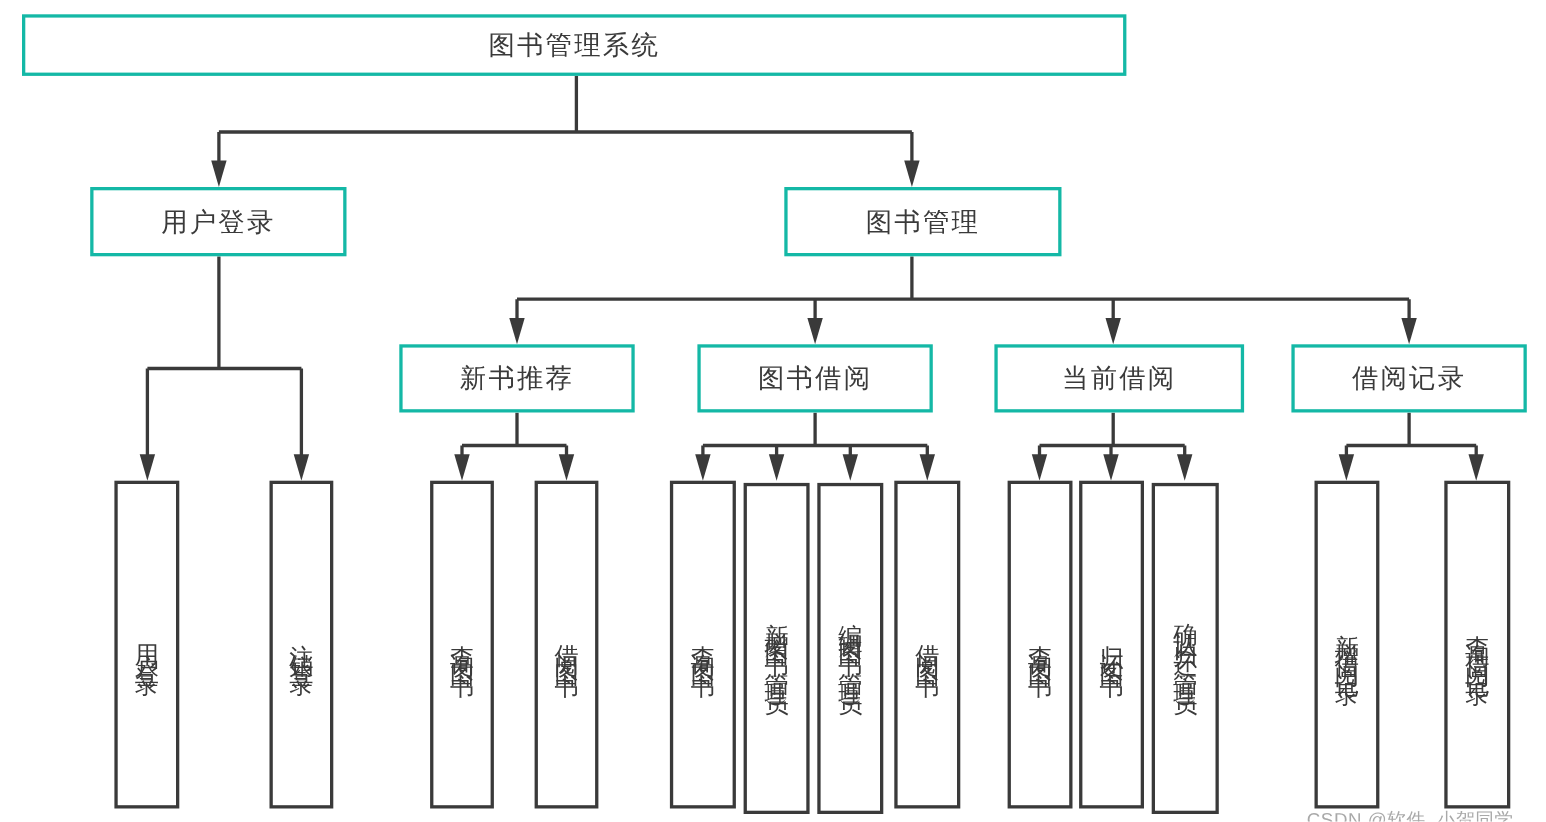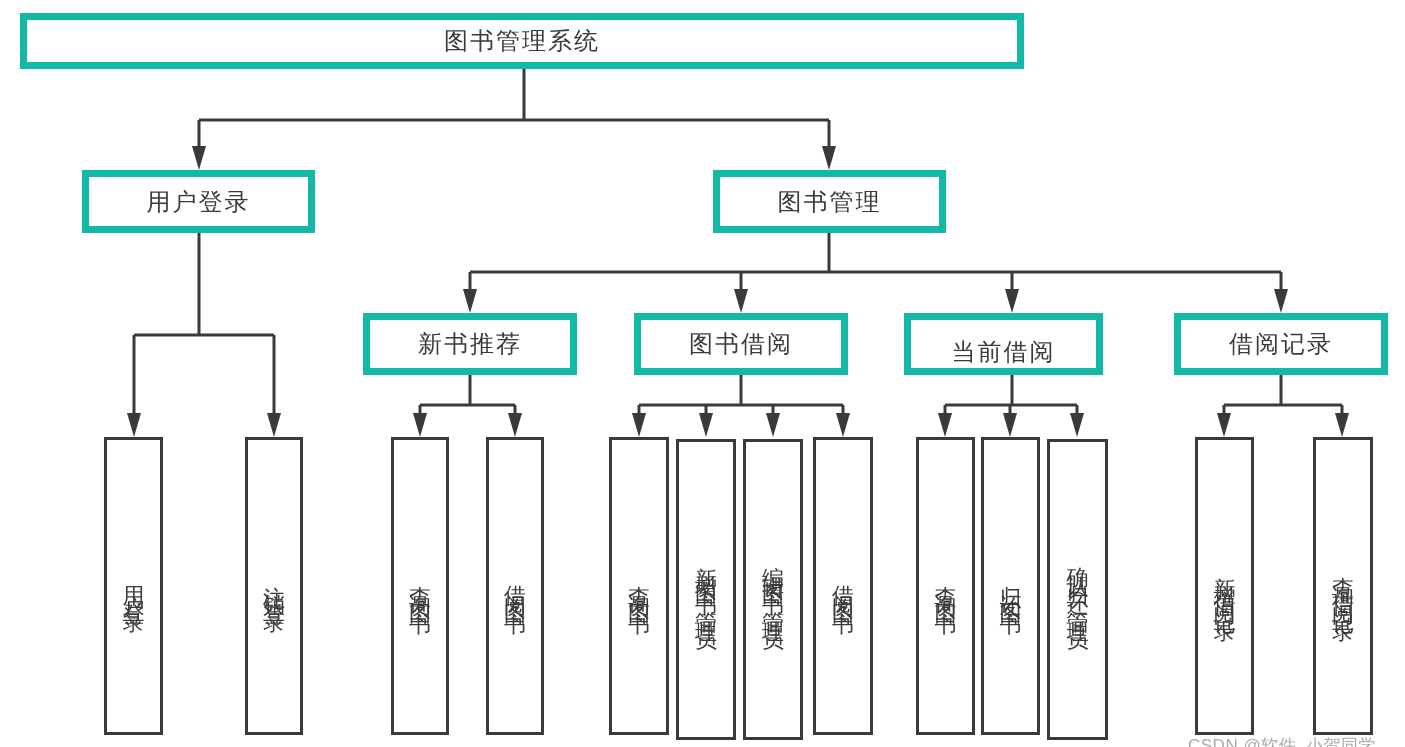--- a/index.html
+++ b/index.html
@@ -8,21 +8,21 @@
     width: 1405px;
     height: 747px;
     background: #ffffff;
     font-family: "Liberation Sans", sans-serif;
     overflow: hidden;
   }
   svg.connectors { position: absolute; left: 0; top: 0; z-index: 1; }
   .hnode {
     position: absolute;
     box-sizing: border-box;
-    border: 7px solid #14b8a6;
+    border: 3px solid #14b8a6;
     background: #ffffff;
     display: flex;
     align-items: center;
     justify-content: center;
     font-size: 24px;
     letter-spacing: 2px;
     color: #3a3a3a;
     z-index: 2;
   }
   .vnode {
@@ -108,31 +108,31 @@
     </g>
   </svg>
 
   <div class="hnode" style="left:20px; top:13px; width:1004px; height:56px;">
     <span>图书管理系统</span>
   </div>
 
   <div class="hnode" style="left:82px; top:170px; width:233px; height:63px;">
     <span>用户登录</span>
   </div>
-  <div class="hnode" style="left:713px; top:170px; width:233px; height:63px;">
+  <div class="hnode" style="left:713px; top:170px; width:252px; height:63px;">
     <span>图书管理</span>
   </div>
 
   <div class="hnode" style="left:634px; top:313px; width:214px; height:62px;">
     <span>图书借阅</span>
   </div>
   <div class="hnode" style="left:363px; top:313px; width:214px; height:62px;">
     <span>新书推荐</span>
   </div>
-  <div class="hnode" style="left:904px; top:313px; width:199px; height:62px;align-items:flex-end;">
+  <div class="hnode" style="left:904px; top:313px; width:227px; height:62px;">
     <span>当前借阅</span>
   </div>
   <div class="hnode" style="left:1174px; top:313px; width:214px; height:62px;">
     <span>借阅记录</span>
   </div>
 
   <div class="vnode" style="left:104px; top:437px; width:59px; height:298px;">
     <span>用户登录</span>
   </div>
   <div class="vnode" style="left:245px; top:437px; width:58px; height:298px;">

